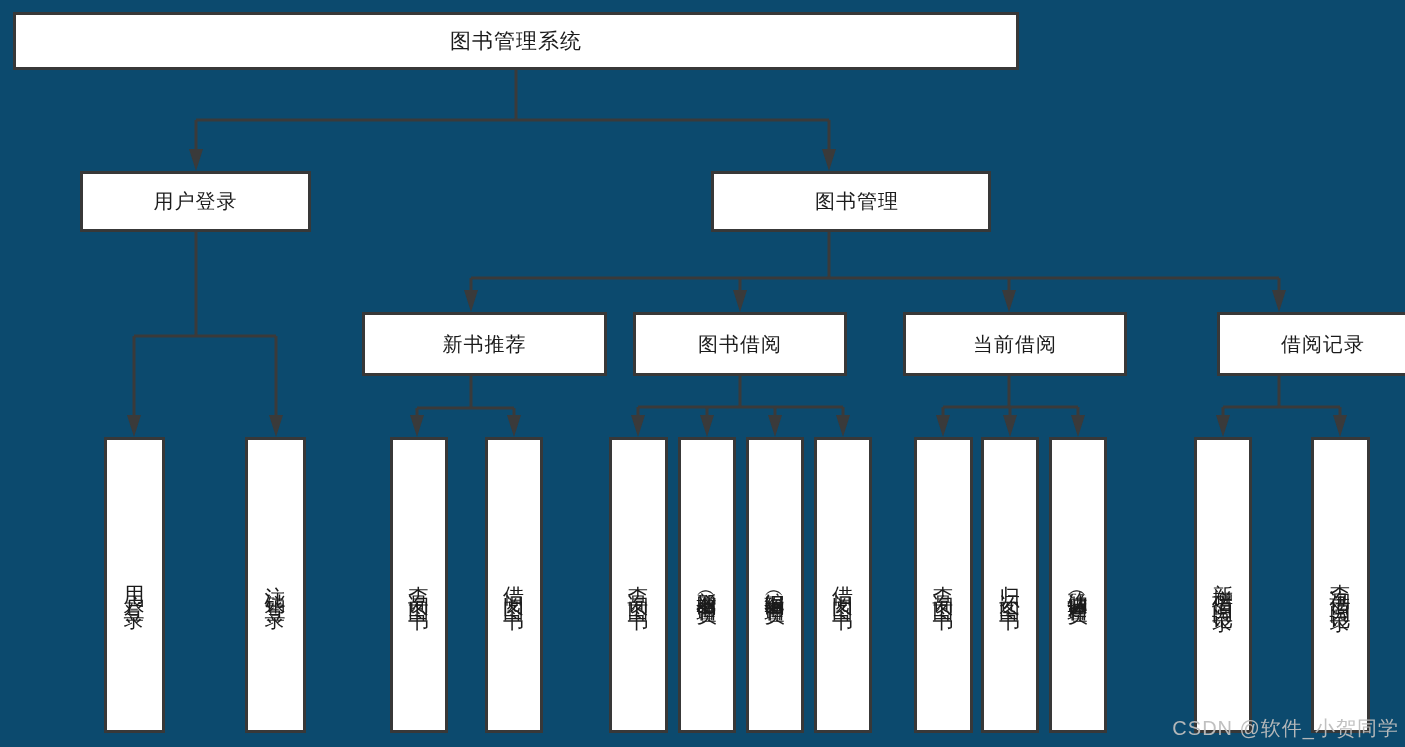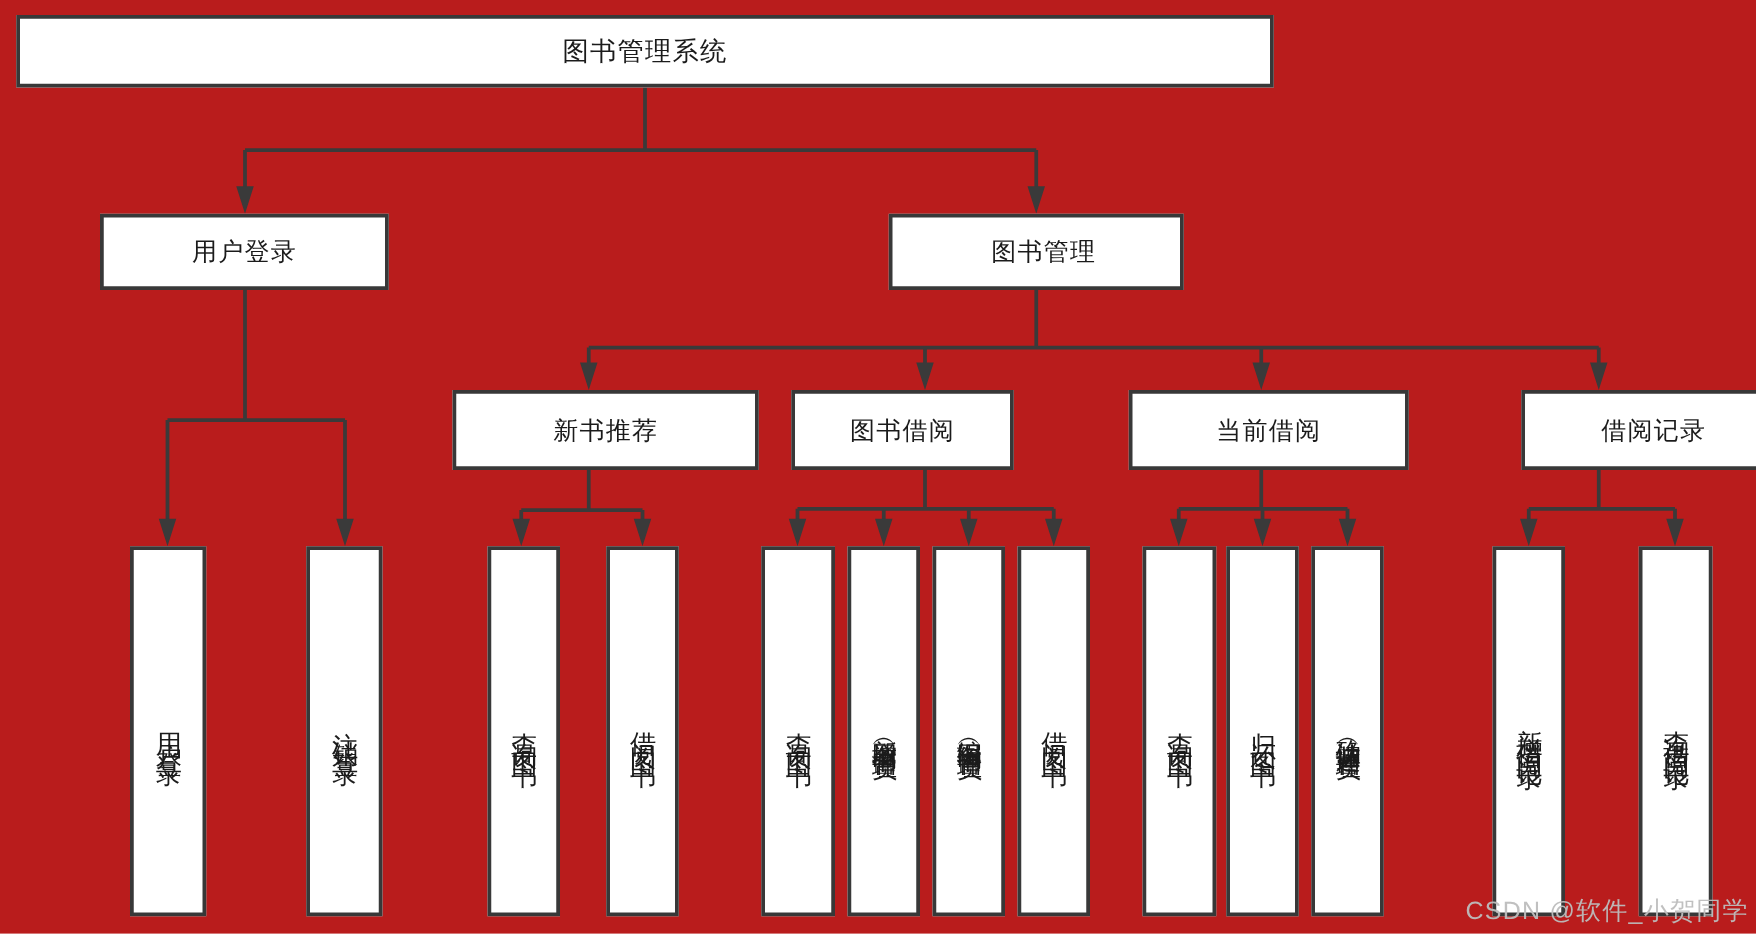--- a/index.html
+++ b/index.html
@@ -1,17 +1,17 @@
 <!DOCTYPE html>
 <html><head>
 <meta charset="utf-8">
 <style>
   html,body{margin:0;padding:0;background:#fff;}
   .canvas{
-    position:relative;width:1405px;height:747px;background:#b91c1c;overflow:hidden;
+    position:relative;width:1405px;height:747px;background:#0c4a6e;overflow:hidden;
     font-family:"Liberation Sans","DejaVu Sans",sans-serif;color:#1b1b1b;
   }
   .wires{position:absolute;left:0;top:0;z-index:1;}
   .node{
     position:absolute;box-sizing:border-box;background:#ffffff;
     border:3px solid #383838;display:flex;align-items:center;justify-content:center;
     z-index:2;font-size:20px;letter-spacing:1px;white-space:nowrap;
   }
   .node.root{font-size:21px;}
   .leaf{
@@ -63,24 +63,24 @@
                M768 415 L782 415 L775 437 Z M836 415 L850 415 L843 437 Z
                M936 415 L950 415 L943 437 Z M1003 415 L1017 415 L1010 437 Z
                M1071 415 L1085 415 L1078 437 Z M1216 415 L1230 415 L1223 437 Z
                M1333 415 L1347 415 L1340 437 Z"></path>
     </g>
   </svg>
 
   <div class="node root" style="left:13px;top:12px;width:1006px;height:58px;">图书管理系统</div>
 
   <div class="node" style="left:80px;top:171px;width:231px;height:61px;">用户登录</div>
-  <div class="node" style="left:711px;top:171px;width:236px;height:61px;padding-left:12px;">图书管理</div>
+  <div class="node" style="left:711px;top:171px;width:280px;height:61px;padding-left:12px;">图书管理</div>
 
   <div class="node" style="left:362px;top:312px;width:245px;height:64px;">新书推荐</div>
-  <div class="node" style="left:633px;top:312px;width:178px;height:64px;">图书借阅</div>
+  <div class="node" style="left:633px;top:312px;width:214px;height:64px;">图书借阅</div>
   <div class="node" style="left:903px;top:312px;width:224px;height:64px;">当前借阅</div>
   <div class="node" style="left:1173px;top:312px;width:212px;height:64px;margin-left:44px;">借阅记录</div>
 
   <div class="leaf s4" style="left:104px;width:61px;">
     <span class="vtext">用户登录</span>
   </div>
   <div class="leaf s4" style="left:245px;width:61px;">
     <span class="vtext">注销登录</span>
   </div>
 

